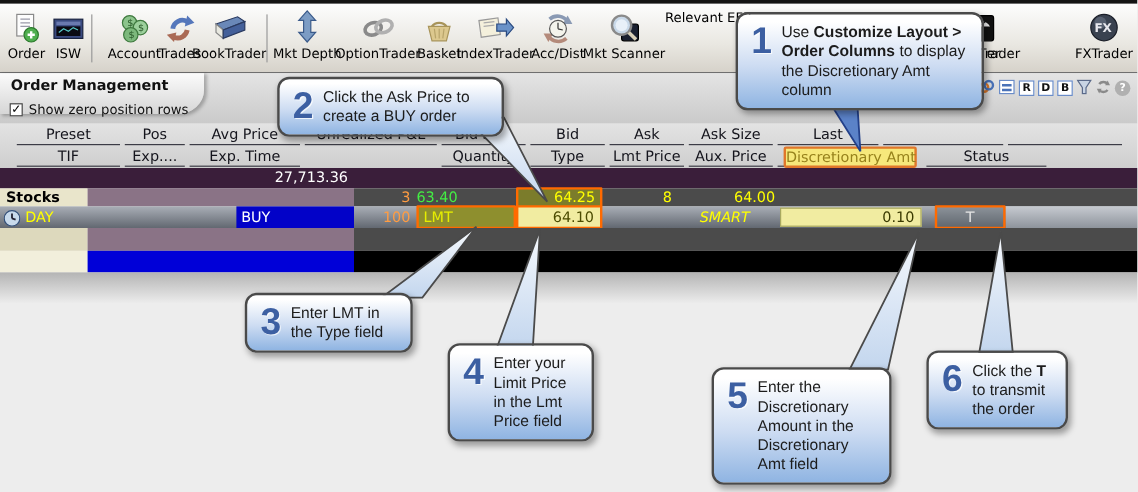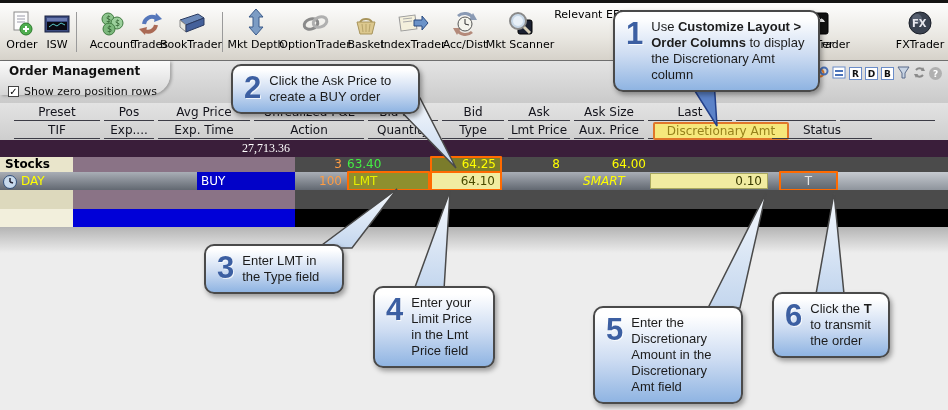--- a/index.html
+++ b/index.html
@@ -283,32 +283,31 @@
     <div class="hc r1" style="left:442px;width:62px">Bid</div>
     <div class="hc r1" style="left:508px;width:62px">Ask</div>
     <div class="hc r1" style="left:574px;width:70px">Ask Size</div>
     <div class="hc r1" style="left:648px;width:84px">Last</div>
     <div class="hc r1" style="left:736px;width:100px"></div>
     <div class="hc r1" style="left:840px;width:95px"></div>
 
     <div class="hc r2" style="left:14px;width:86px">TIF</div>
     <div class="hc r2" style="left:104px;width:50px">Exp....</div>
     <div class="hc r2" style="left:158px;width:92px">Exp. Time</div>
-    <div class="hc r2" style="left:254px;width:110px">Action</div>
     <div class="hc r2" style="left:368px;width:70px">Quantity</div>
     <div class="hc r2" style="left:442px;width:62px">Type</div>
     <div class="hc r2" style="left:508px;width:62px">Lmt Price</div>
     <div class="hc r2" style="left:574px;width:70px">Aux. Price</div>
     <div class="hc r2" style="left:648px;width:84px">Destination</div>
-    <div class="hc r2 hl" style="left:652px;width:136px;left:653px">Discretionary Amt</div>
+    <div class="hc r2 hl" style="left:652px;width:111px;left:653px">Discretionary Amt</div>
     <div class="hc r2" style="left:772px;width:100px">Status</div>
   </div>
 
   <div class="row sumrow">
-    <div class="cell" style="left:197px;width:93px;top:1px;text-align:right;color:#fff;font-family:Liberation Serif, serif;">27,713.36</div>
+    <div class="cell" style="left:197px;width:93px;top:1px;text-align:right;color:#fff;">27,713.36</div>
   </div>
 
   <div class="row stkrow">
     <div class="seg" style="left:0;width:73px;background:#e9e5cb;"></div>
     <div class="seg" style="left:73px;width:222px;background:#8a7386;"></div>
     <div class="seg" style="left:295px;width:653px;background:#4b4b4b;"></div>
     <div class="cell" style="left:5px;top:0;font-weight:bold;color:#000;line-height:15px;">Stocks</div>
     <div class="cell" style="left:295px;width:47px;top:0;text-align:right;color:#ff9c42;line-height:15px;">3</div>
     <div class="cell" style="left:347px;width:77px;top:0;color:#44ee44;line-height:15px;">63.40</div>
     <div class="cell hlcell" style="left:430px;width:72px;top:-1px;height:33px;text-align:right;color:#ffff00;background:#7b7c2b;line-height:13px;padding-right:4px;">64.25</div>

